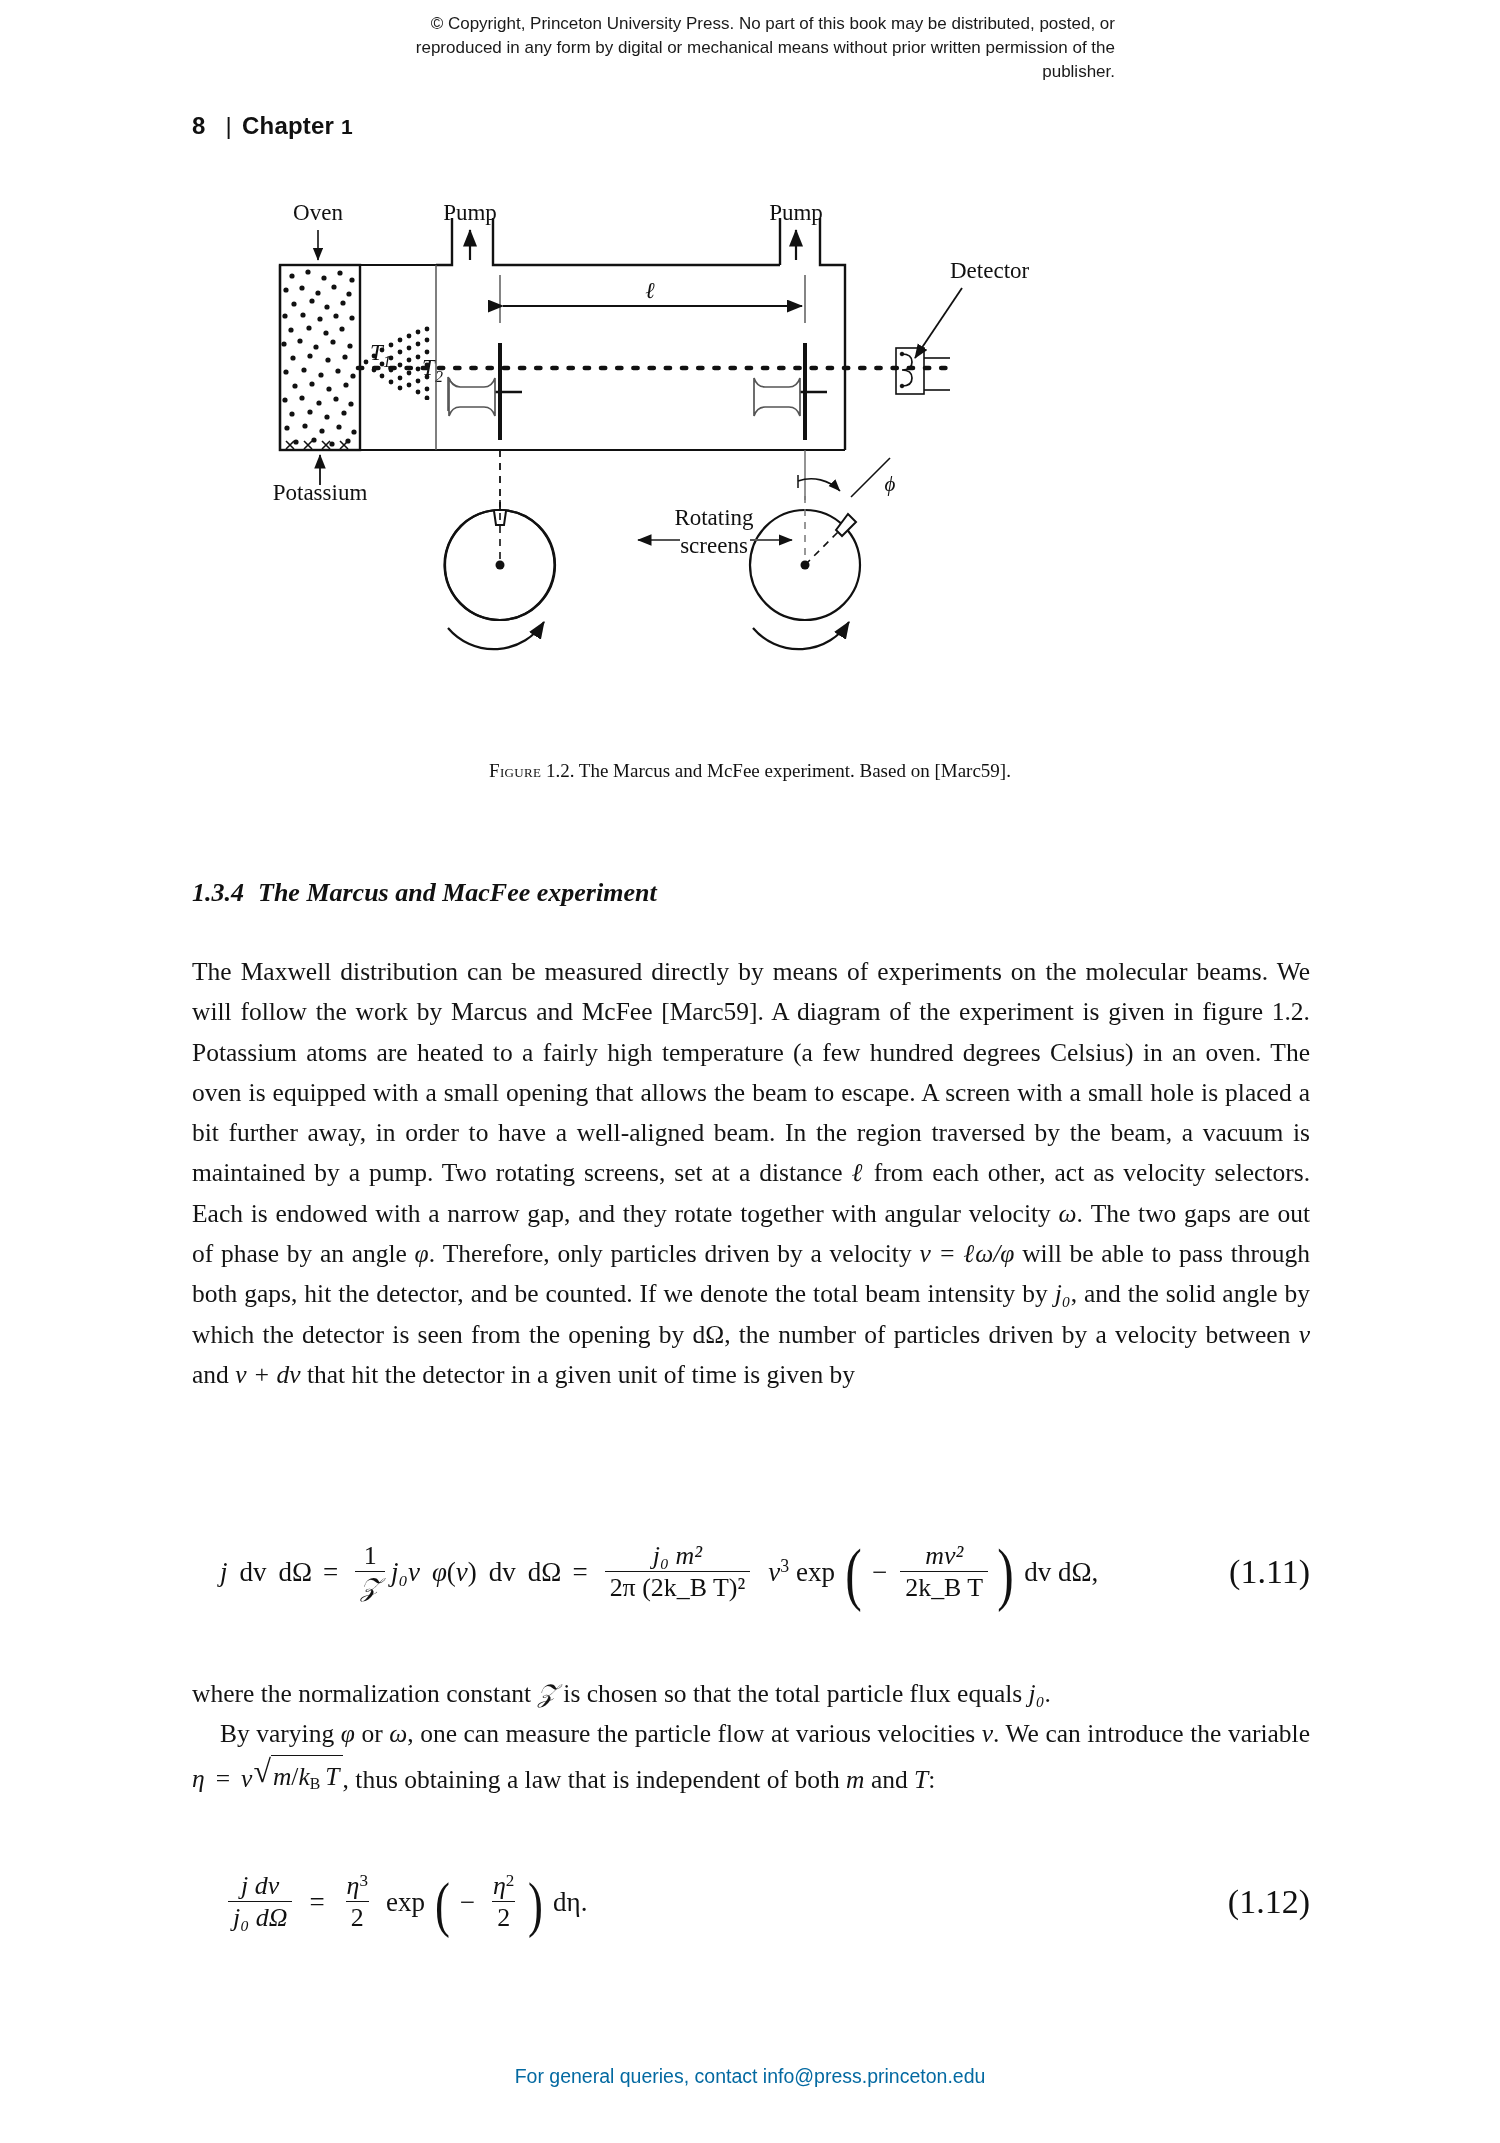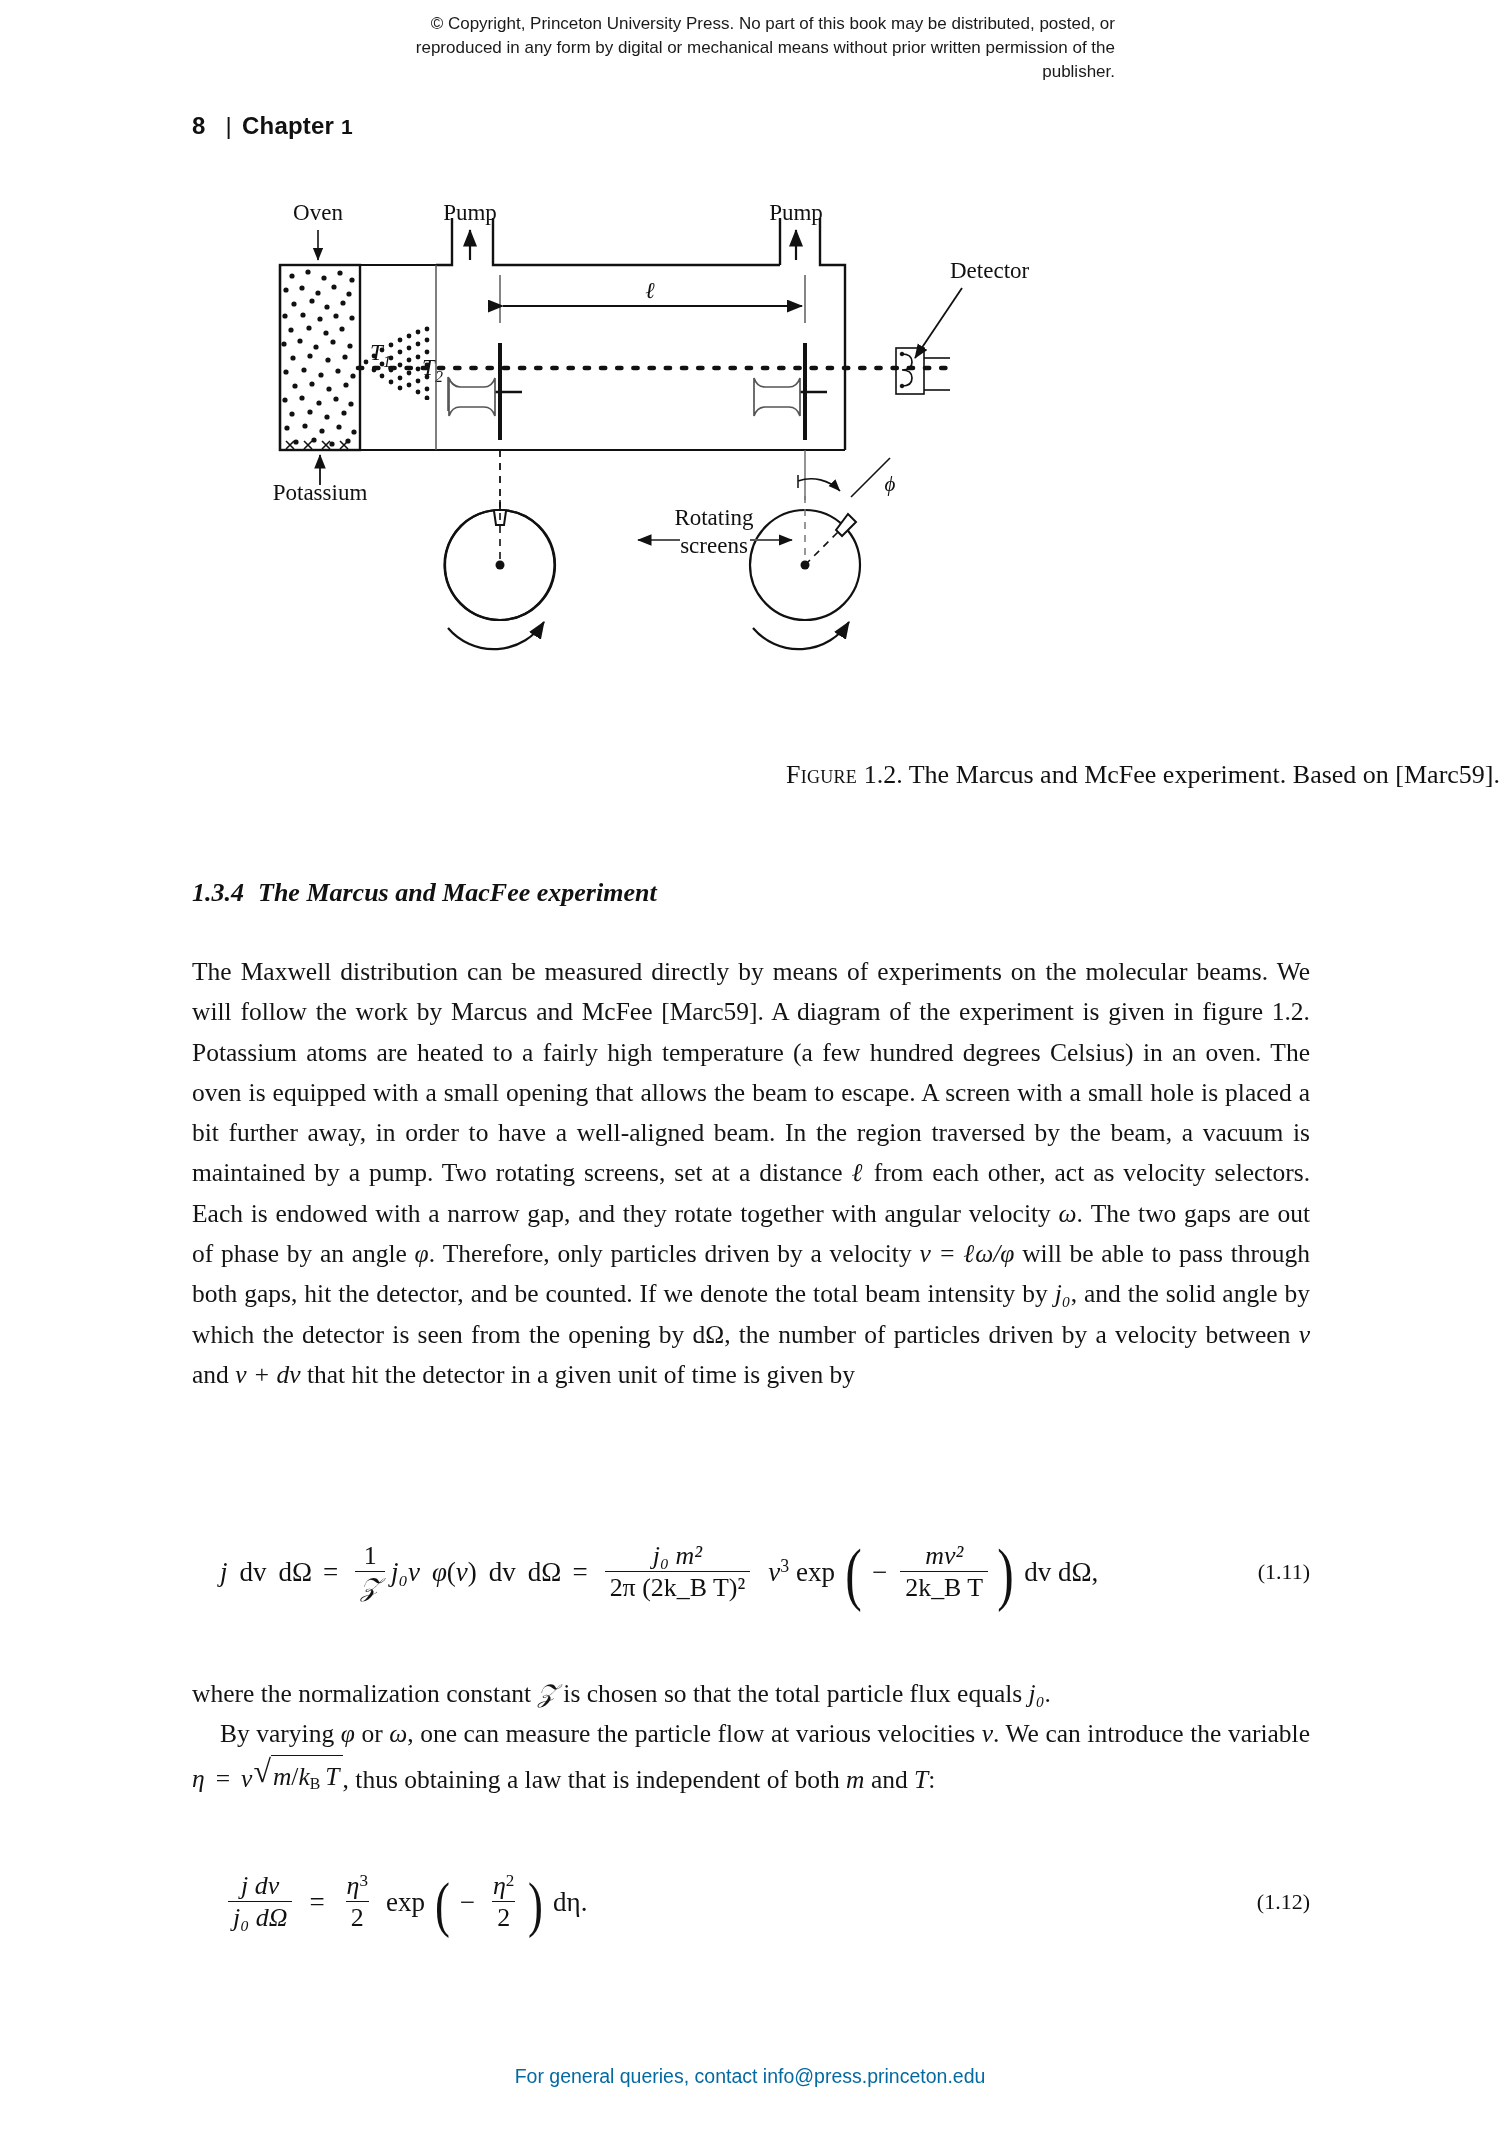--- a/index.html
+++ b/index.html
@@ -52,22 +52,22 @@
     width: 1500px;
     height: 560px;
   }
   .figure-wrap svg { display: block; margin: 0 auto; }
 
   .fig-caption {
     position: absolute;
     left: 0;
     top: 760px;
     width: 1500px;
-    text-align: right;
-    font-size: 26px;
+    text-align: center;
+    font-size: 19px;
     color: #111;
   }
   .fig-caption .smallcaps {
     font-variant: small-caps;
     letter-spacing: .3px;
   }
 
   
   .section-head {
     position: absolute;
@@ -126,21 +126,21 @@
   #eq-111 .eq-body { padding-left: 28px; }
   #eq-112 .eq-body { padding-left: 30px; }
 
   .eq-tag {
     position: absolute;
     right: 0;
     top: 0;
     height: 100px;
     display: flex;
     align-items: center;
-    font-size: 22px;
+    font-size: 34px;
   }
 
   .mrow { display: inline-flex; align-items: center; white-space: nowrap; }
   .op { margin: 16px 7px; }
   .opeq { margin: 0 11px; }
   .thin { margin-left: 12px; }
 
   .frac {
     display: inline-flex;
     flex-direction: column;

